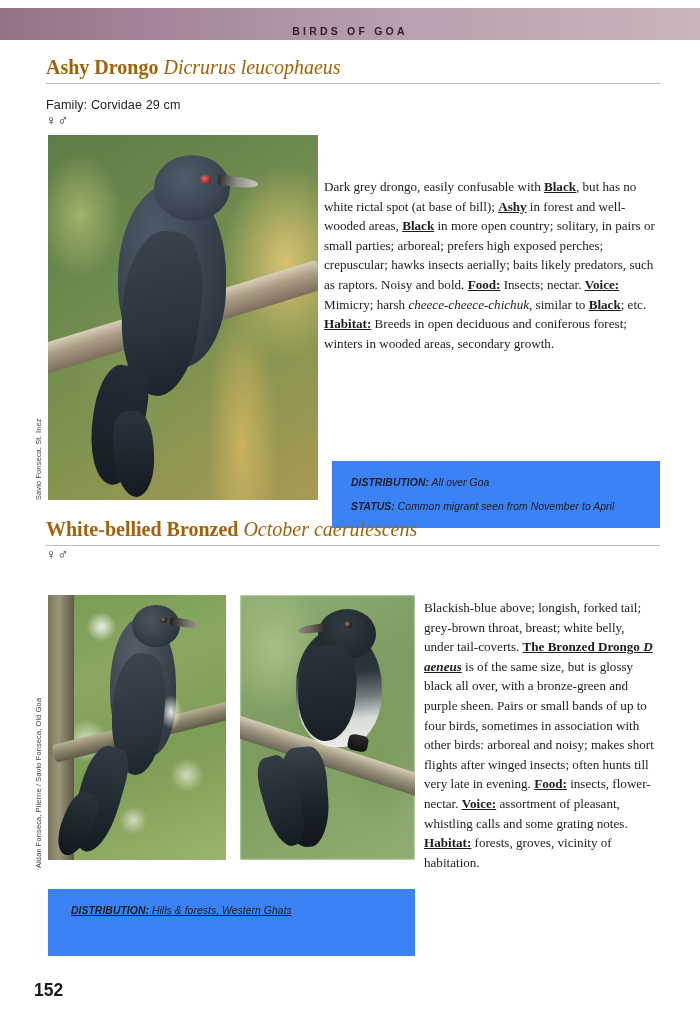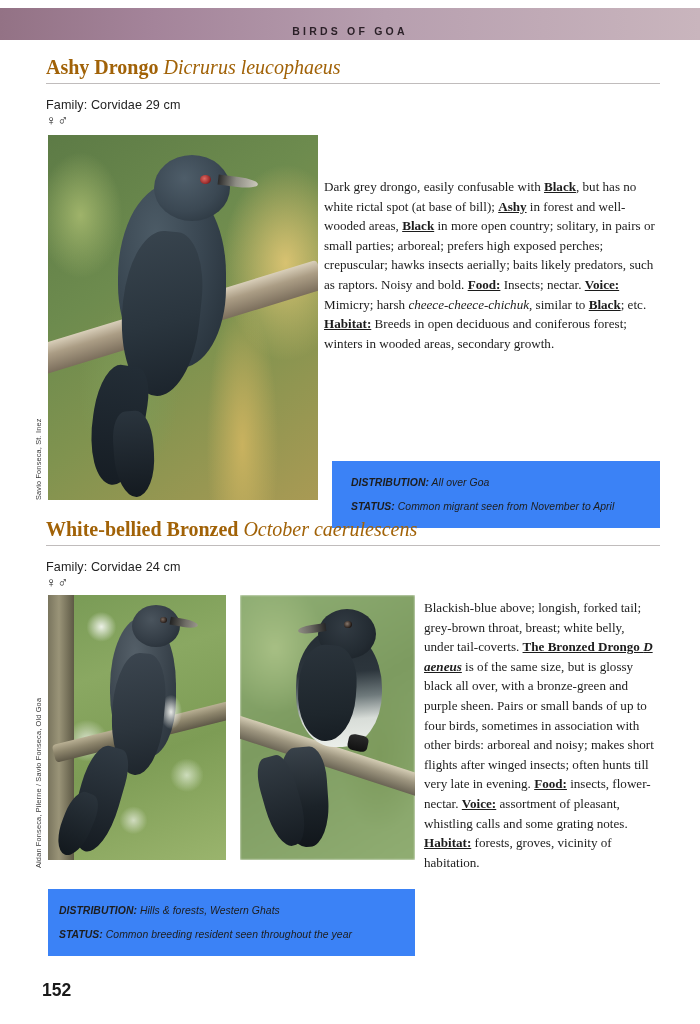--- a/index.html
+++ b/index.html
@@ -154,21 +154,21 @@
     font-style: italic;
     color: #1d1d1d;
     letter-spacing: .05px;
     white-space: nowrap;
   }
   .ds-label { font-weight: 700; font-style: italic; }
 
   
   .page-number {
     position: absolute;
-    left: 42px;
+    left: 34px;
     top: 940px;
     font-size: 17.5px;
     font-weight: 700;
     color: #1a1a1a;
   }
 </style>
 </head>
 <body>
 
 <div class="page-header">
@@ -234,21 +234,20 @@
       <span>Common migrant seen from November to April</span>
     </div>
   </div>
 
   <div class="content" style="top:478px;">
     <div class="species-head">
       <div class="species-title">
         <span class="species-common">White-bellied Bronzed</span><span> </span><span class="species-sci">October caerulescens</span>
       </div>
       <div class="title-rule"></div>
-      <div class="family-line">Family: Corvidae 24 cm</div>
       <div class="sex-symbols">♀♂</div>
     </div>
   </div>
 
   <div class="credit" style="left:34px; top:828px;">Aidan Fonseca, Pilerne / Savio Fonseca, Old Goa</div>
 
   <div class="photo" style="left:48px; top:555px; width:178px; height:265px;">
     <div class="bokeh-leafy"></div>
     <div class="branch" style="left:-4px; top:0; width:30px; height:265px;
                 background: linear-gradient(90deg,#6e6a55 0%,#9a9478 50%,#5d5945 100%); border-radius:0;"></div>
@@ -303,25 +302,21 @@
                 background: linear-gradient(180deg,#39424a 0%,#1b2228 60%,#11161b 100%);
                 transform: rotate(-4deg);"></div>
     <div class="bird-part" style="left:24px; top:160px; width:36px; height:92px; border-radius:34% 34% 46% 46%;
                 background: linear-gradient(180deg,#333c44 0%,#161c22 100%);
                 transform: rotate(-16deg);"></div>
   </div>
 
   <div class="desc" style="left:424px; top:558px; width:232px;">Blackish-blue above; longish, forked tail; grey-brown throat, breast; white belly, under tail-coverts. <b>The Bronzed Drongo </b><b><i>D aeneus</i></b> is of the same size, but is glossy black all over, with a bronze-green and purple sheen. Pairs or small bands of up to four birds, sometimes in association with other birds: arboreal and noisy; makes short flights after winged insects; often hunts till very late in evening. <b>Food:</b> insects, flower-nectar. <b>Voice:</b> assortment of pleasant, whistling calls and some grating notes. <b>Habitat:</b> forests, groves, vicinity of habitation.</div>
 
   <div class="ds-box" style="left:48px; top:849px; width:367px; height:67px;">
-    <div class="ds-line" style="position:absolute; left:11px; top:16px;">
+    <div class="ds-line" style="position:absolute; left:23px; top:16px;text-decoration:underline;">
       <span class="ds-label">DISTRIBUTION:</span>
       <span>Hills &amp; forests, Western Ghats</span>
     </div>
-    <div class="ds-line" style="position:absolute; left:11px; top:40px;">
-      <span class="ds-label">STATUS:</span>
-      <span>Common breeding resident seen throughout the year</span>
-    </div>
   </div>
 
   <div class="page-number">152</div>
 
 </div>
 
 </body></html>

